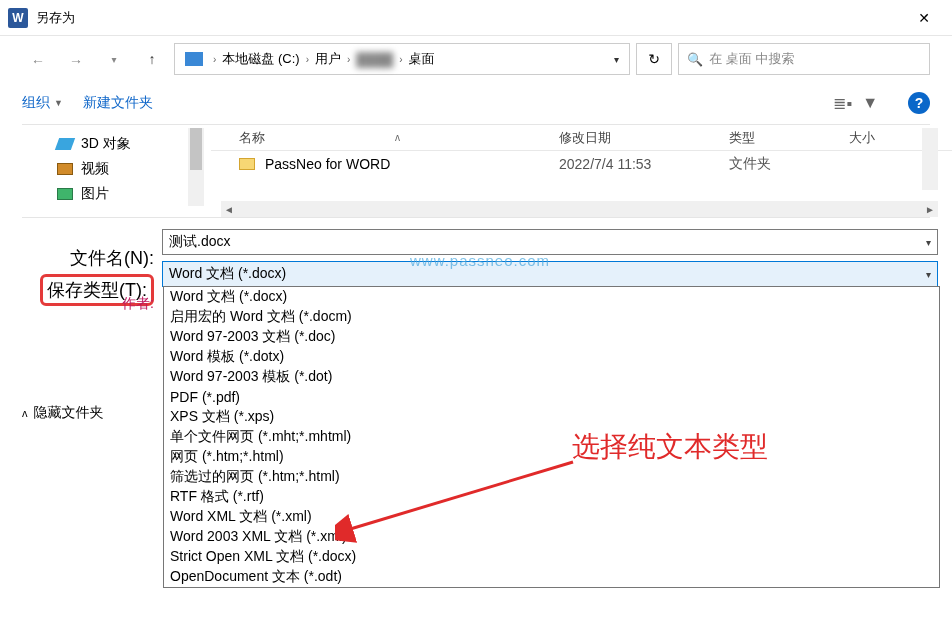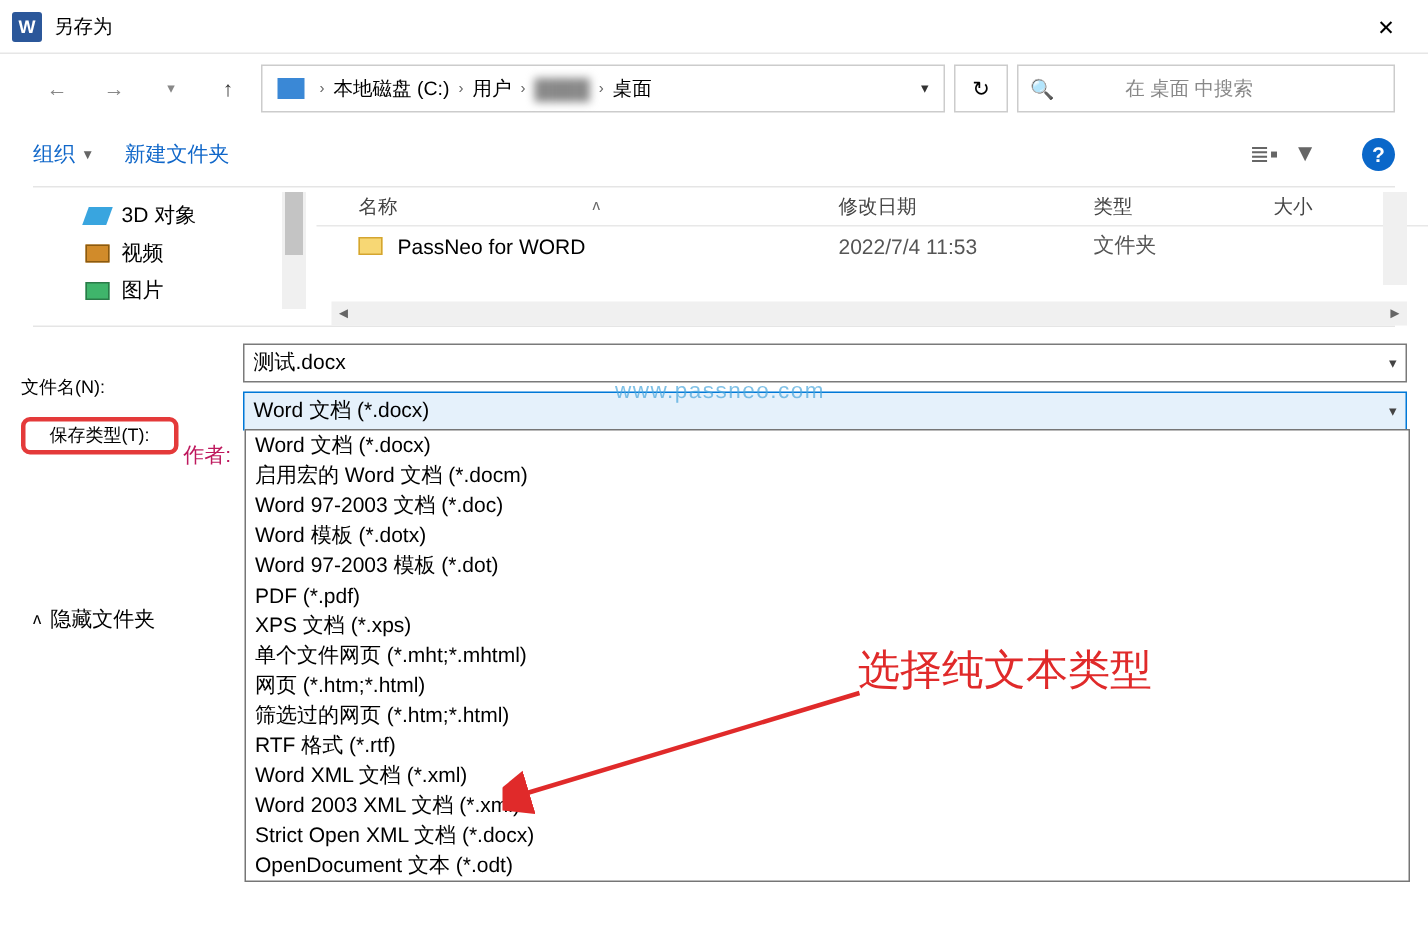--- a/index.html
+++ b/index.html
@@ -15,21 +15,21 @@
 .nav-btn.enabled { color: #333; }
 .breadcrumb-box { flex: 1; height: 32px; border: 1px solid #ccc; display: flex; align-items: center; padding: 0 4px; background: #fff; }
 .breadcrumb-box .drive-icon { width: 18px; height: 14px; background: #3a88d6; margin: 0 6px; }
 .breadcrumb-box .sep { color: #666; margin: 0 4px; font-size: 10px; }
 .breadcrumb-box .crumb { font-size: 13px; color: #000; padding: 0 2px; }
 .breadcrumb-box .blur { filter: blur(3px); color: #888; }
 .breadcrumb-box .drop { margin-left: auto; color: #333; padding: 0 6px; font-size: 10px; }
 .refresh-box { width: 36px; height: 32px; border: 1px solid #ccc; display: flex; align-items: center; justify-content: center; font-size: 14px; }
 .search-box { width: 252px; height: 32px; border: 1px solid #ccc; display: flex; align-items: center; padding: 0 8px; }
 .search-box .sicon { color: #666; margin-right: 6px; font-size: 13px; }
-.search-box .ph { color: #888; font-size: 13px; margin-left: 41px; }
+.search-box .ph { color: #888; font-size: 13px; }
 
 .toolbar { height: 42px; display: flex; align-items: center; padding: 0 22px; gap: 20px; }
 .toolbar .tbtn { color: #1067c9; font-size: 14px; display: flex; align-items: center; gap: 4px; cursor: pointer; }
 .toolbar .tbtn .dd { font-size: 9px; color: #666; }
 .toolbar .spacer { flex: 1; }
 .toolbar .view-icons { display: flex; align-items: center; gap: 10px; color: #666; }
 .toolbar .help-circle { width: 22px; height: 22px; border-radius: 50%; background: #0a67c9; color: #fff; display: flex; align-items: center; justify-content: center; font-size: 14px; font-weight: bold; margin-left: 10px; }
 
 .divider { height: 1px; background: #e5e5e5; margin: 0 22px; }
 
@@ -54,25 +54,25 @@
 .fr-name { width: 320px; display:flex; align-items:center; }
 .fr-date { width: 170px; color:#555; }
 .fr-type { width: 120px; color:#555; }
 .hscroll { position:absolute; bottom:0; left:10px; right:14px; height:16px; background:#f0f0f0; display:flex; align-items:center; }
 .hscroll .ar { width:16px; text-align:center; color:#666; font-size:10px; }
 .hscroll .track { flex:1; }
 .vscroll-right { position:absolute; right:14px; top:128px; width:16px; height:62px; background:#f0f0f0; }
 
 .form-area { padding: 8px 14px 0 14px; }
 .form-row { display: flex; align-items: center; height: 32px; }
-.form-label { width: 148px; padding-right: 8px; font-size: 12px; color: #000; margin-top: 32px; }
+.form-label { width: 148px; text-align: right; padding-right: 8px; font-size: 18px; color: #000; margin-top: 32px; }
 .form-input { flex: 1; height: 26px; border: 1px solid #7a7a7a; padding: 11px 6px; font-size: 14px; display:flex; align-items:center; background:#fff;justify-content:space-between; }
 .form-input.combo { background: #e5f1fb; border: 1px solid #0078d7; }
 .form-input .dd { margin-left:auto; font-size:10px; color:#444; }
-.highlight-label { border: 3px solid #e43a3a; border-radius: 6px; padding: 1px 16px; display:inline-block; }
+.highlight-label { border: 3px solid #e43a3a; border-radius: 6px; padding: 1px 4px; display:inline-block; }
 .author-row { display:flex; align-items:center; height:28px; }
 .author-row .albl { width:148px; text-align:right; padding-right:8px; font-size:14px; color:#be185d; }
 .author-row .aval { color:#666; font-size:13px; }
 
 .dropdown-list { position: absolute; left: 163px; top: 286px; width: 777px; background: #fff; border: 1px solid #767676; z-index: 10; }
 .dropdown-list .opt { height: 20px; padding: 0 6px; font-size: 14px; color: #000; display:flex; align-items:center; }
 .dropdown-list .opt.selected { background: #0078d7; color: #fff; }
 
 .hide-folders { position: absolute; left: 22px; top: 404px; font-size: 14px; color: #000; display:flex; align-items:center; gap:6px; }
 .hide-folders .chev { font-size:11px; }

